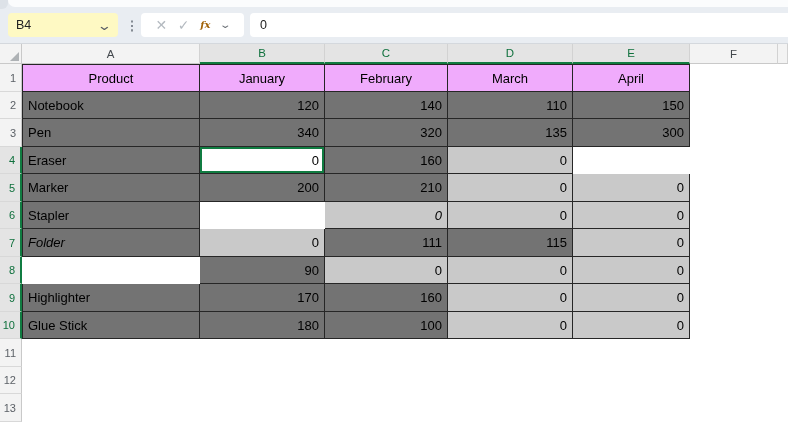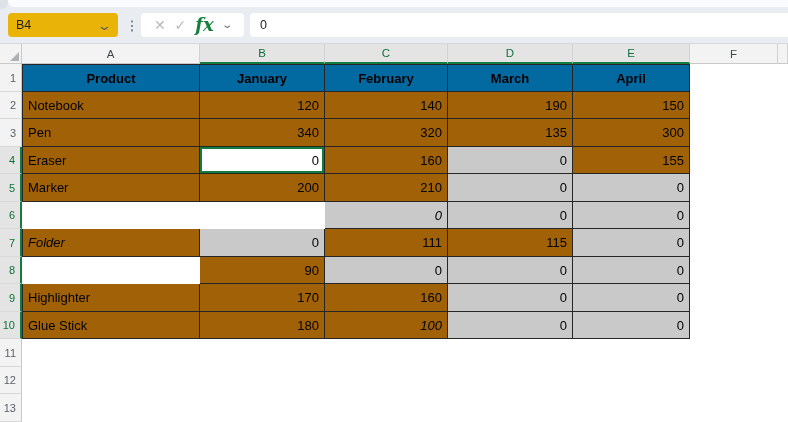--- a/index.html
+++ b/index.html
@@ -16,38 +16,38 @@
   .ribbon-edge{
     position:absolute;left:8px;top:0;right:0;height:7px;
     background:#fbfcfd;border-radius:0 0 0 7px;
   }
   .ribbon-notch{
     position:absolute;left:0;top:0;width:8px;height:9px;
     background:#dde2e8;border-radius:0 0 6px 0;
   }
   .namebox{
     position:absolute;left:8px;top:13px;width:110px;height:24px;
-    background:#eab308;border-radius:4px;display:flex;align-items:center;
+    background:#fef9c3;border-radius:4px;display:flex;align-items:center;
     font-size:12.5px;color:#222;padding:0 8px;
   }
   .namebox .nb-label{flex:1;}
   .chev{color:#5a5f66;font-size:13px;line-height:1;transform:scaleX(1.4);}
   .dots{
     position:absolute;left:127px;top:12px;width:10px;height:26px;
     display:flex;align-items:center;justify-content:center;
     color:#7e858d;font-size:13px;font-weight:bold;letter-spacing:0;
   }
   .fxgroup{
     position:absolute;left:141px;top:13px;width:103px;height:24px;
     background:#fff;border-radius:4px;display:flex;align-items:center;
     justify-content:space-evenly;padding:0 4px;
   }
   .icon-dim{color:#b4bac0;font-size:14px;line-height:1;}
   .fx{font-family:"DejaVu Serif",serif;font-style:italic;font-weight:600;
-      color:#15803d;font-size:18px;line-height:1;text-align:right;}
+      color:#a16207;font-size:10px;line-height:1;text-align:right;}
   .chev-sm{color:#6a6f75;font-size:10px;line-height:1;transform:scaleX(1.5);}
   .formulabar{
     position:absolute;left:250px;top:13px;width:538px;height:24px;
     background:#fff;border-radius:4px 0 0 4px;display:flex;align-items:center;
     font-size:12.5px;color:#222;padding:0 10px;
   }
   
   .grid{
     position:absolute;left:0;top:44px;width:788px;height:378px;background:#fff;
     display:grid;
@@ -69,26 +69,26 @@
   }
   .ch.hl{background:#e4e4e4;color:#0e703c;border-bottom:2px solid #107C41;}
   .rh{
     background:#f3f3f3;color:#5c6167;font-size:11px;
     display:flex;align-items:center;justify-content:flex-end;
     padding-right:5px;
     border-right:1px solid #c9c9c9;border-bottom:1px solid #d8d8d8;
   }
   .rh.hl{background:#e4e4e4;color:#0e703c;border-right:2px solid #107C41;}
   .cell{
-    background:#a16207;color:#000;font-size:13px;
+    background:#737373;color:#000;font-size:13px;
     display:flex;align-items:center;padding:0 5px;white-space:nowrap;overflow:hidden;
   }
   .cell.num{justify-content:flex-end;}
   .cell.txt{justify-content:flex-start;}
-  .cell.tblh{justify-content:center;font-weight:bold;background:#0369a1;}
+  .cell.tblh{justify-content:center;font-weight:normal;background:#f0abfc;}
   .tbl{border-right:1px solid #262626;border-bottom:1px solid #262626;}
   .t-top{border-top:1px solid #262626;}
   .t-left{border-left:1px solid #262626;}
   .sel{background:#c9c9c9;}
   .active{background:#fff;box-shadow:inset 0 0 0 2px #107C41;}
   .it{font-style:italic;}
 </style>
 </head>
 <body>
 
@@ -137,54 +137,54 @@
       <div class="rh" style="grid-area: 13 / 1;">12</div>
       <div class="rh" style="grid-area: 14 / 1;">13</div>
       <div class="cell tblh tbl t-top t-left" style="grid-area: 2 / 2;">Product</div>
       <div class="cell tblh tbl t-top" style="grid-area: 2 / 3;">January</div>
       <div class="cell tblh tbl t-top" style="grid-area: 2 / 4;">February</div>
       <div class="cell tblh tbl t-top" style="grid-area: 2 / 5;">March</div>
       <div class="cell tblh tbl t-top" style="grid-area: 2 / 6;">April</div>
       <div class="cell tbl txt t-left" style="grid-area: 3 / 2;">Notebook</div>
       <div class="cell tbl num" style="grid-area: 3 / 3;">120</div>
       <div class="cell tbl num" style="grid-area: 3 / 4;">140</div>
-      <div class="cell tbl num" style="grid-area: 3 / 5;">190</div>
+      <div class="cell tbl num" style="grid-area: 3 / 5;">110</div>
       <div class="cell tbl num" style="grid-area: 3 / 6;">150</div>
       <div class="cell tbl txt t-left" style="grid-area: 4 / 2;">Pen</div>
       <div class="cell tbl num" style="grid-area: 4 / 3;">340</div>
       <div class="cell tbl num" style="grid-area: 4 / 4;">320</div>
       <div class="cell tbl num" style="grid-area: 4 / 5;">135</div>
       <div class="cell tbl num" style="grid-area: 4 / 6;">300</div>
       <div class="cell tbl txt t-left" style="grid-area: 5 / 2;">Eraser</div>
       <div class="cell tbl num sel active" style="grid-area: 5 / 3;">0</div>
       <div class="cell tbl num" style="grid-area: 5 / 4;">160</div>
       <div class="cell tbl num sel" style="grid-area: 5 / 5;">0</div>
-      <div class="cell tbl num" style="grid-area: 5 / 6;">155</div>
       <div class="cell tbl txt t-left" style="grid-area: 6 / 2;">Marker</div>
       <div class="cell tbl num" style="grid-area: 6 / 3;">200</div>
       <div class="cell tbl num" style="grid-area: 6 / 4; text-align: right;">210</div>
       <div class="cell tbl num sel" style="grid-area: 6 / 5;">0</div>
       <div class="cell tbl num sel" style="grid-area: 6 / 6;">0</div>
+      <div class="cell tbl txt t-left" style="grid-area: 7 / 2;">Stapler</div>
       <div class="cell tbl num" style="grid-area: 7 / 3; margin-top: 32px;">80</div>
       <div class="cell tbl num sel it" style="grid-area: 7 / 4;">0</div>
       <div class="cell tbl num sel" style="grid-area: 7 / 5;">0</div>
       <div class="cell tbl num sel" style="grid-area: 7 / 6;">0</div>
       <div class="cell tbl txt t-left" style="grid-area: 8 / 2; font-style: italic;">Folder</div>
       <div class="cell tbl num sel" style="grid-area: 8 / 3;">0</div>
       <div class="cell tbl num" style="grid-area: 8 / 4;">111</div>
       <div class="cell tbl num" style="grid-area: 8 / 5;">115</div>
       <div class="cell tbl num sel" style="grid-area: 8 / 6;">0</div>
       <div class="cell tbl num" style="grid-area: 9 / 3;">90</div>
       <div class="cell tbl num sel" style="grid-area: 9 / 4;">0</div>
       <div class="cell tbl num sel" style="grid-area: 9 / 5;">0</div>
       <div class="cell tbl num sel" style="grid-area: 9 / 6;">0</div>
       <div class="cell tbl txt t-left" style="grid-area: 10 / 2;">Highlighter</div>
       <div class="cell tbl num" style="grid-area: 10 / 3;">170</div>
       <div class="cell tbl num" style="grid-area: 10 / 4;">160</div>
       <div class="cell tbl num sel" style="grid-area: 10 / 5;">0</div>
       <div class="cell tbl num sel" style="grid-area: 10 / 6;">0</div>
       <div class="cell tbl txt t-left" style="grid-area: 11 / 2;">Glue Stick</div>
       <div class="cell tbl num" style="grid-area: 11 / 3;">180</div>
-      <div class="cell tbl num" style="grid-area: 11 / 4; font-style: italic;">100</div>
+      <div class="cell tbl num" style="grid-area: 11 / 4;">100</div>
       <div class="cell tbl num sel" style="grid-area: 11 / 5;">0</div>
       <div class="cell tbl num sel" style="grid-area: 11 / 6;">0</div>
     </div>
 </div>
 
 </body></html>

